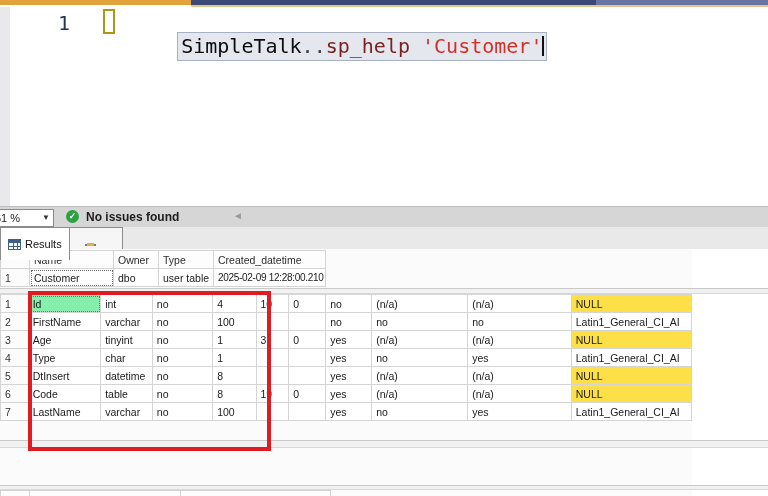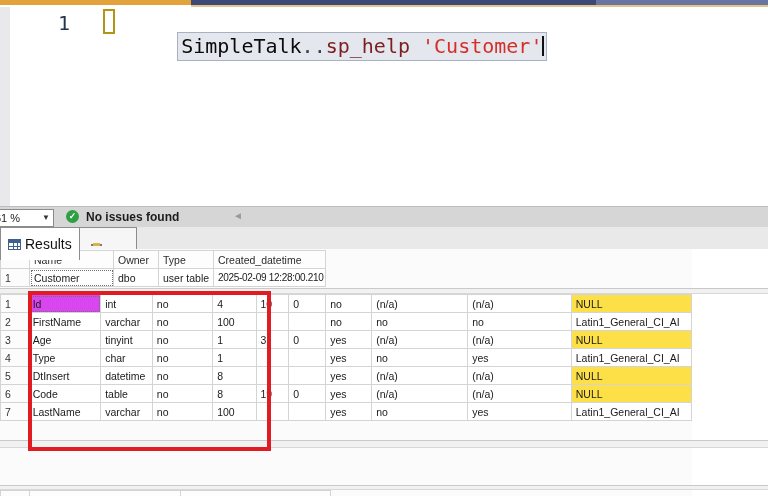--- a/index.html
+++ b/index.html
@@ -36,21 +36,21 @@
               border:1px solid #8a8a8a;font-size:11px;color:#222;line-height:16px;padding-left:4px;}
   .combo-arrow{position:absolute;right:3px;top:0;font-size:8px;color:#333;}
   .check-circle{position:absolute;left:66px;top:3px;width:13px;height:13px;border-radius:50%;
                 background:#2da044;color:#fff;font-size:9px;line-height:13px;text-align:center;font-weight:bold;}
   .status-msg{position:absolute;left:86px;top:3px;font-size:12px;font-weight:bold;color:#1c1c1c;}
   .split-arrow{position:absolute;left:233px;top:3px;font-size:10px;color:#9a9a9a;}
 
   
   .tab-bar{position:absolute;top:227px;left:0;width:768px;height:22px;background:#e9e9e9;}
   .tab{position:absolute;top:0;height:21px;display:flex;align-items:center;gap:4px;
-       padding:16px 7px;font-size:14px;color:#111;border:1px solid #8c8c8c;box-sizing:border-box;}
+       padding:16px 7px;font-size:11px;color:#111;border:1px solid #8c8c8c;box-sizing:border-box;}
   .tab.active{left:0;background:#fff;border-bottom:none;z-index:2;}
   .tab.inactive{left:57px;background:#f6f6f6;flex-direction:column;}
   .tbl-icon{width:13px;height:11px;border:1px solid #40608c;box-sizing:border-box;
             background:linear-gradient(#40608c 0 3px,transparent 3px),
             linear-gradient(90deg,transparent 0 4px,#40608c 4px 5px,transparent 5px 8px,#40608c 8px 9px,transparent 9px),
             linear-gradient(transparent 0 6px,#40608c 6px 7px,transparent 7px);}
   .doc-icon{width:11px;height:13px;border:1px solid #7a7a7a;background:#fdfdfd;position:relative;box-sizing:border-box;}
   .doc-icon:before{content:"";position:absolute;left:1px;top:-2px;right:1px;height:3px;background:#d8b44a;}
   .doc-icon:after{content:"";position:absolute;left:2px;top:4px;right:2px;height:6px;
             background:linear-gradient(#909090 0 1px,transparent 1px 3px,#909090 3px 4px,transparent 4px);}
@@ -58,21 +58,21 @@
   
   .pane{position:absolute;top:249px;left:0;width:692px;height:247px;background:#fbfbfb;}
   table{border-collapse:collapse;table-layout:fixed;background:#fff;position:absolute;
         font-size:10.5px;color:#1a1a1a;}
   td{border:1px solid #d4d4d4;height:17px;padding:0 2px 0 4px;text-align:left;
      overflow:hidden;white-space:nowrap;font-weight:normal;}
   td.h{background:#fdfdfd;color:#2b2b2b;}
   td.rn{background:#fcfcfc;color:#333;}
   td.nullv{background:#fde047;}
   td.sel{outline:1px dotted #707070;outline-offset:-2px;}
-  td.selblue{background:#d946ef;outline:1px dotted #707070;outline-offset:-2px;}
+  td.selblue{background:#86efac;outline:1px dotted #707070;outline-offset:-2px;}
   td.dt{font-size:10px;letter-spacing:-0.3px;}
   #g1{left:0;top:1px;}
   #g2{left:0;top:45px;}
   #g3{left:0;top:199px;}
   #g4{left:0;top:241px;}
   .sep{position:absolute;left:0;width:768px;background:#f1f1f1;border-top:1px solid #c9c9c9;border-bottom:1px solid #d8d8d8;}
   .sep1{top:39px;height:4px;}
   .sep2{top:191px;height:6px;}
   .sep3{top:236px;height:3px;}
   .red-rect{position:absolute;left:28px;top:42px;width:235px;height:152px;

